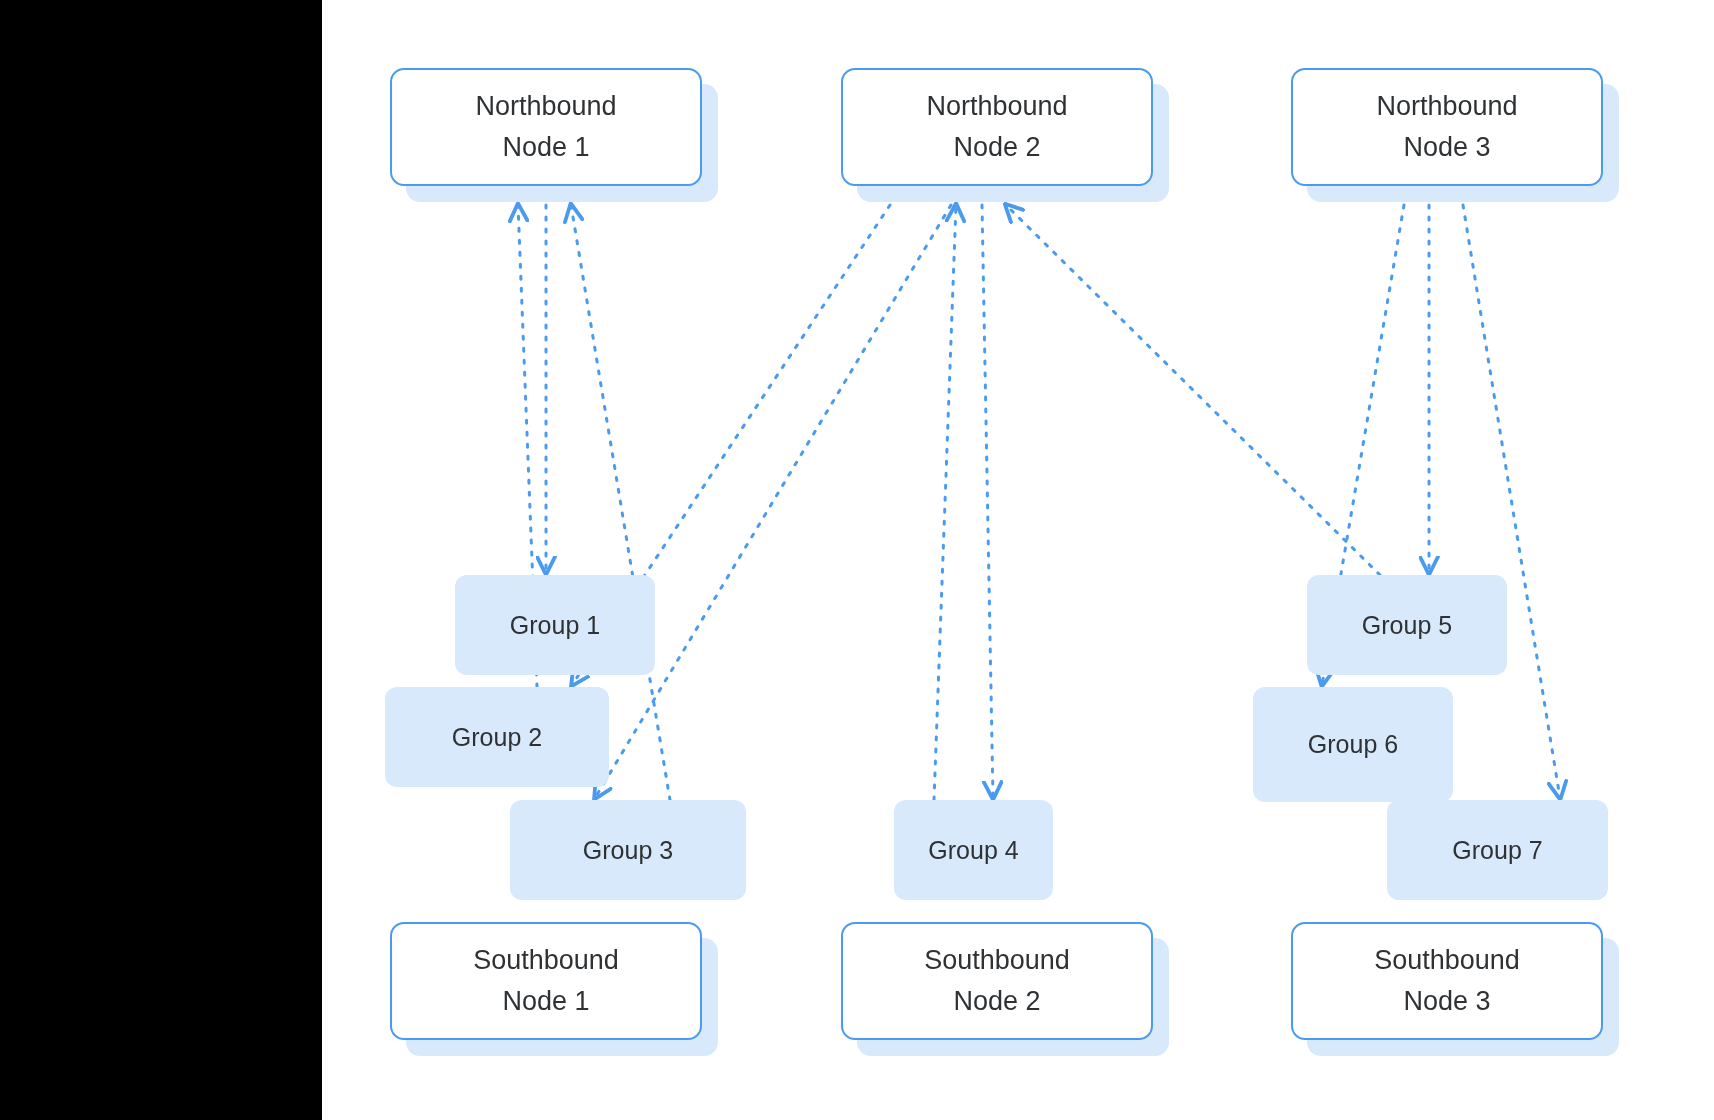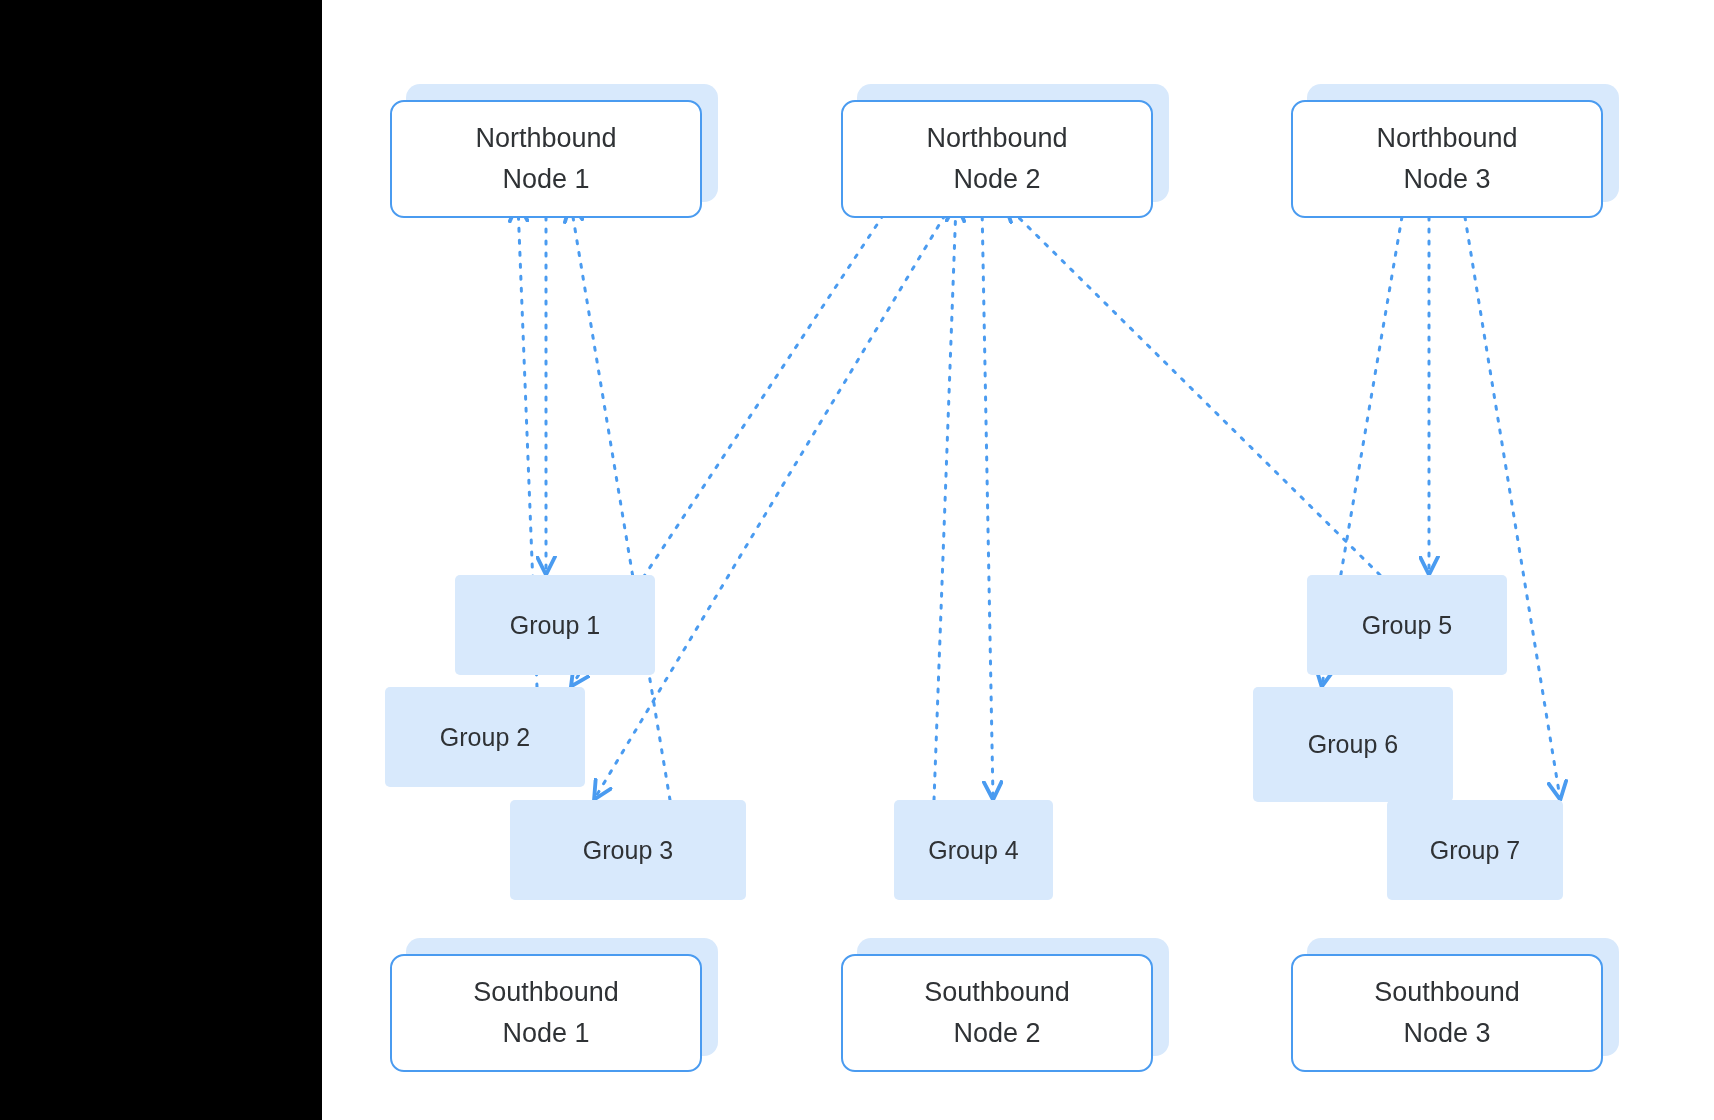--- a/index.html
+++ b/index.html
@@ -19,32 +19,31 @@
     box-sizing:border-box;
     border:2px solid #4a9bf0;
     border-radius:14px;
     background:#ffffff;
     display:flex;align-items:center;justify-content:center;
     text-align:center;
     color:#2f3235;
     font-size:27px;
     line-height:41px;
     z-index:3;
-    margin-top:32px;
   }
   .node-shadow{
     position:absolute;
     border-radius:14px;
     background:#d8e9fc;
     z-index:1;
   }
   .group{
     position:absolute;
     box-sizing:border-box;
-    border-radius:5px;
+    border-radius:12px;
     background:#d8e9fc;
     display:flex;align-items:center;justify-content:center;
     color:#2f3235;
     font-size:25px;
     z-index:2;
   }
   .nlabel{white-space:pre-line;}
 </style>
 </head>
 <body>
@@ -81,36 +80,36 @@
         <div class="node-shadow" style="left: 535px; top: 84px; width: 312px; height: 118px;"></div>
         <div class="node-shadow" style="left: 985px; top: 84px; width: 312px; height: 118px;"></div>
         <div class="node-shadow" style="left: 84px; top: 938px; width: 312px; height: 118px;"></div>
         <div class="node-shadow" style="left: 535px; top: 938px; width: 312px; height: 118px;"></div>
         <div class="node-shadow" style="left: 985px; top: 938px; width: 312px; height: 118px;"></div>
       </div>
     <div id="group-layer">
         <div class="group" style="left: 133px; top: 575px; width: 200px; height: 100px; z-index: 2;">
           <span>Group 1</span>
         </div>
-        <div class="group" style="left: 63px; top: 687px; width: 200px; height: 100px; z-index: 3;">
+        <div class="group" style="left: 63px; top: 687px; width: 224px; height: 100px; z-index: 3;">
           <span>Group 2</span>
         </div>
         <div class="group" style="left: 188px; top: 800px; width: 236px; height: 100px; z-index: 4;">
           <span>Group 3</span>
         </div>
         <div class="group" style="left: 572px; top: 800px; width: 159px; height: 100px; z-index: 5;">
           <span>Group 4</span>
         </div>
         <div class="group" style="left: 985px; top: 575px; width: 200px; height: 100px; z-index: 6;">
           <span>Group 5</span>
         </div>
         <div class="group" style="left: 931px; top: 687px; width: 200px; height: 115px; z-index: 7;">
           <span>Group 6</span>
         </div>
-        <div class="group" style="left: 1065px; top: 800px; width: 176px; height: 100px; z-index: 8;">
+        <div class="group" style="left: 1065px; top: 800px; width: 221px; height: 100px; z-index: 8;">
           <span>Group 7</span>
         </div>
       </div>
     <div id="node-layer">
         <div class="node" style="left: 68px; top: 68px; width: 312px; height: 118px;">
           <span class="nlabel">Northbound
 Node 1</span>
         </div>
         <div class="node" style="left: 519px; top: 68px; width: 312px; height: 118px;">
           <span class="nlabel">Northbound

